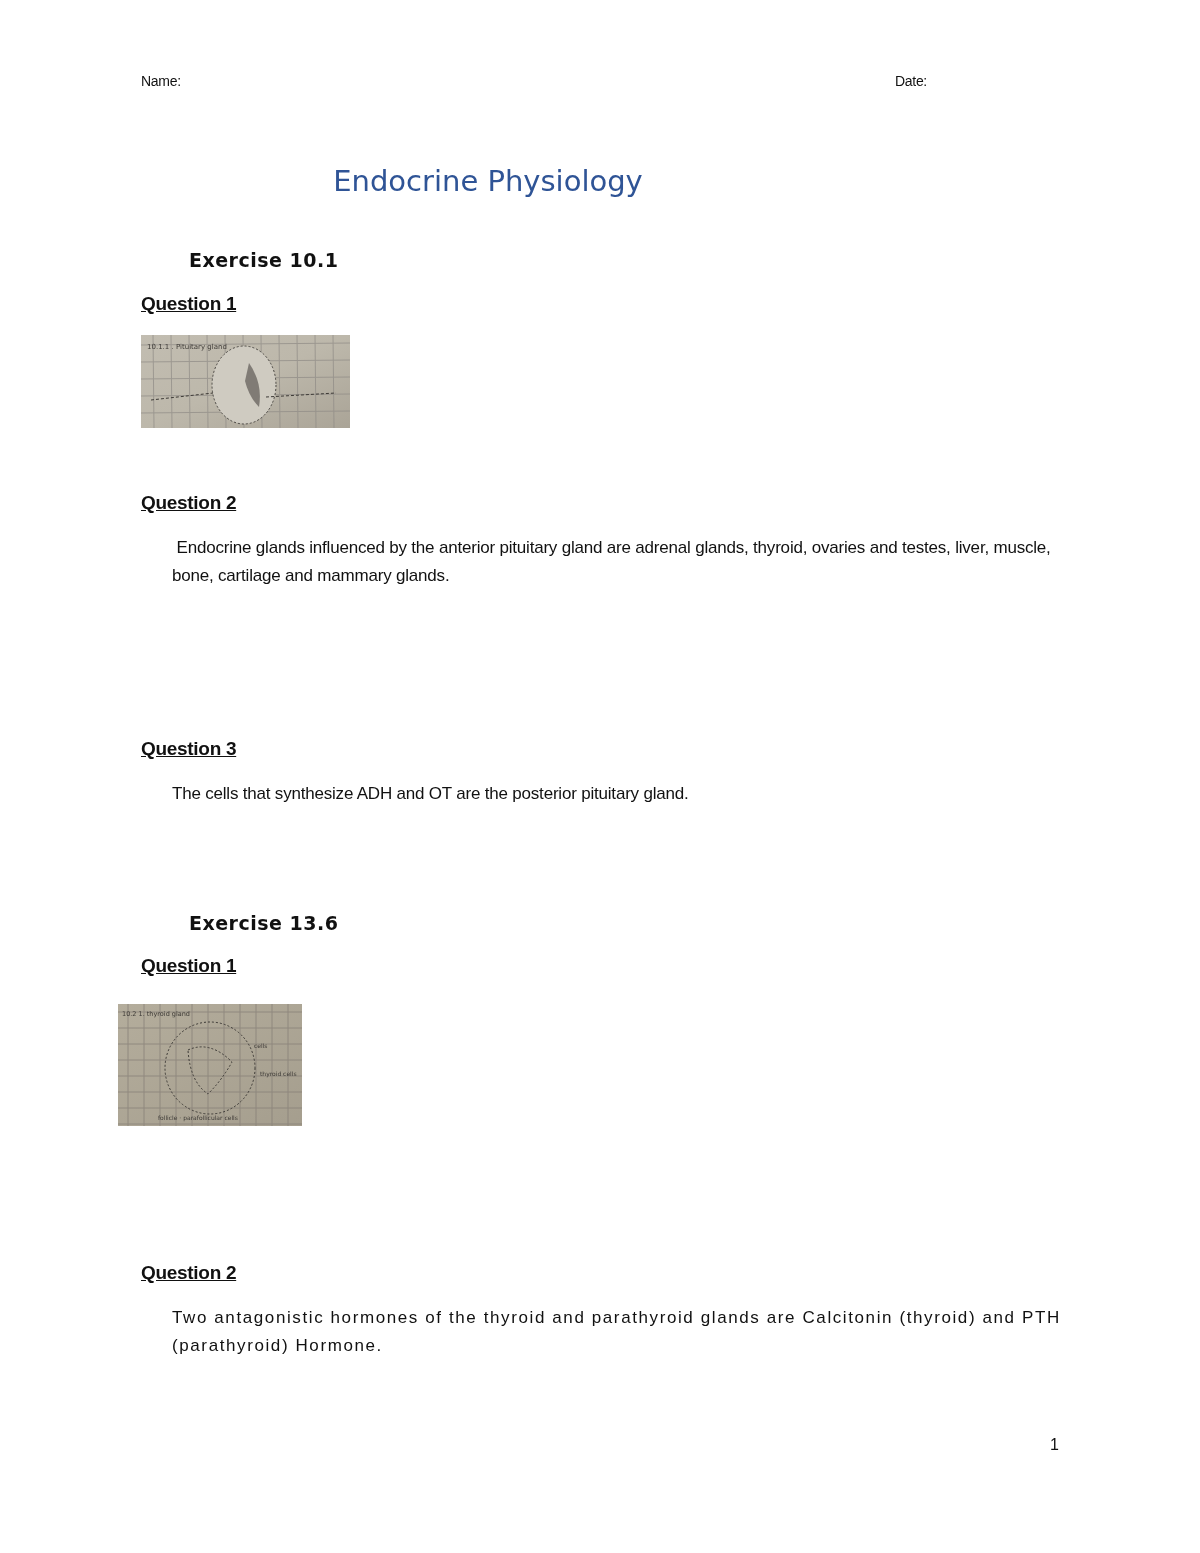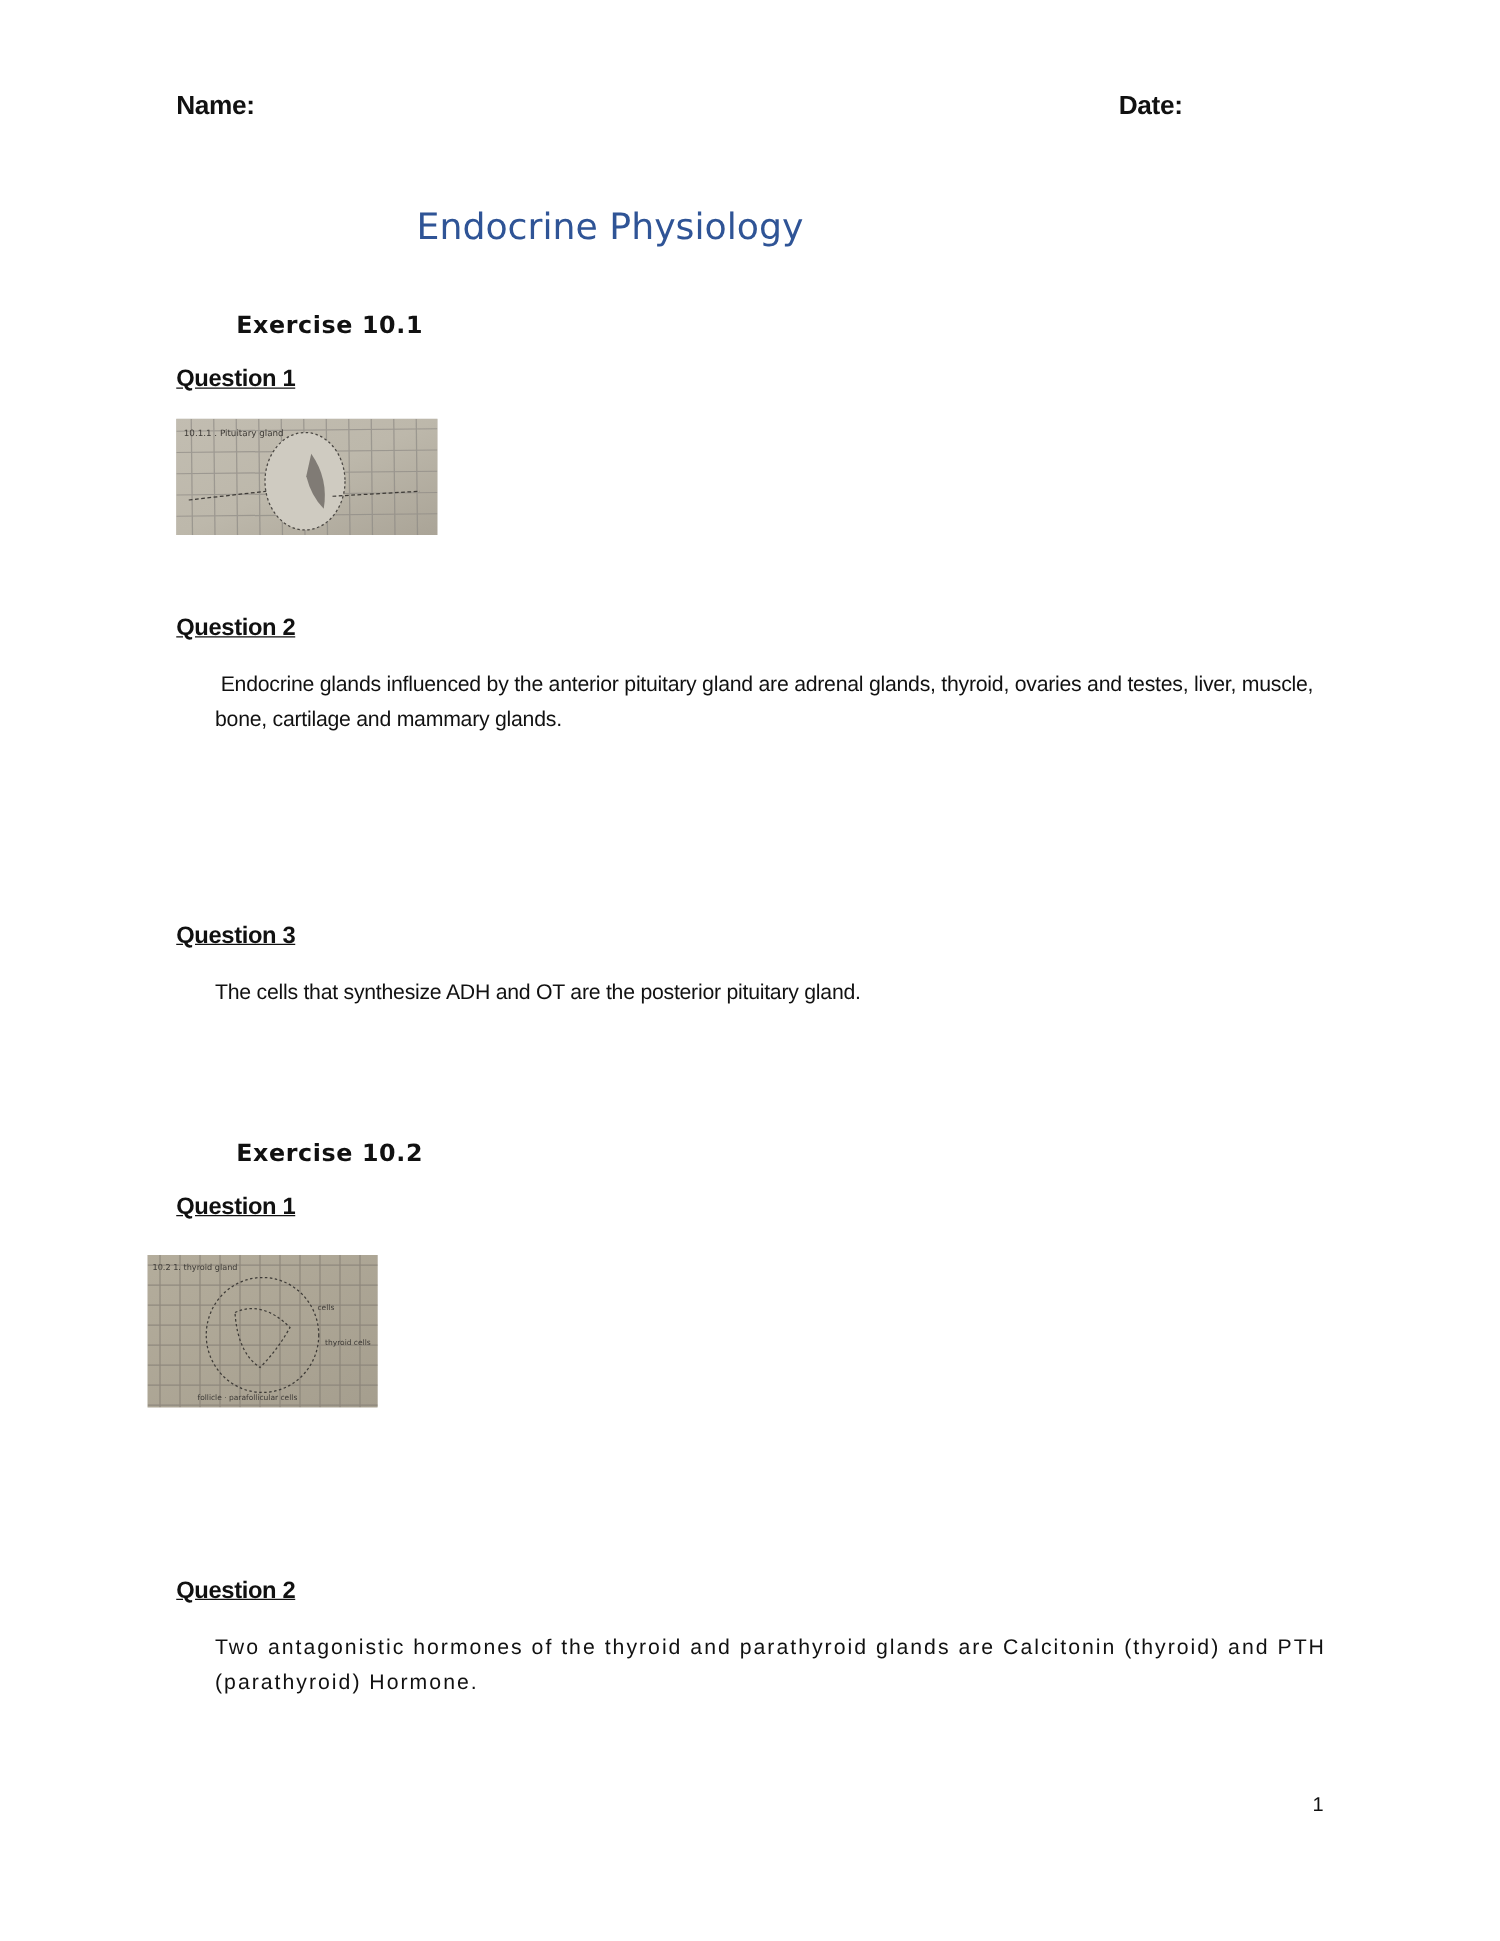--- a/index.html
+++ b/index.html
@@ -1,19 +1,19 @@
 <!DOCTYPE html>
 <html><head>
   <meta charset="utf-8">
   <style>
     html, body { margin: 0; padding: 0; background: #ffffff; }
     body { width: 1200px; height: 1553px; position: relative; overflow: hidden;
            font-family: "Liberation Sans", "DejaVu Sans", sans-serif; color: #111; }
     .abs { position: absolute; }
-    .hdr { font-weight: bold; font-size: 21px; letter-spacing: -0.3px; }
+    .hdr { font-weight: normal; font-size: 14px; letter-spacing: -0.3px; }
     .title { font-family: "DejaVu Sans", sans-serif; font-size: 29px; color: #2f5496;
              width: 976px; text-align: center; left: 0; top: 164px; }
     .exercise { font-family: "DejaVu Sans", sans-serif; font-weight: bold; font-size: 19px; letter-spacing: 0.5px; margin-left: 48px; }
     .question { font-weight: bold; font-size: 19px; text-decoration: underline; letter-spacing: -0.3px; }
     .body-text { font-size: 17px; line-height: 28px; letter-spacing: -0.2px; width: 900px; margin-left: 31px; }
     .spaced { letter-spacing: 1.6px; width: 940px; }
     .photo { background: #b9b4a8; overflow: hidden; }
     .page-num { font-size: 16px; }
   </style>
 </head>
@@ -64,21 +64,21 @@
       <text x="6" y="14" font-size="7" fill="#3d3a36" font-family="DejaVu Sans, sans-serif">10.1.1 . Pituitary gland</text>
     </svg>
   </div>
 
   <div class="abs question" style="left:141px; top:492px;">Question 2</div>
   <div class="abs body-text" style="left:141px; top:534px; white-space:pre-wrap;"> Endocrine glands influenced by the anterior pituitary gland are adrenal glands, thyroid, ovaries and testes, liver, muscle, bone, cartilage and mammary glands.</div>
 
   <div class="abs question" style="left:141px; top:738px;">Question 3</div>
   <div class="abs body-text" style="left:141px; top:780px;">The cells that synthesize ADH and OT are the posterior pituitary gland.</div>
 
-  <div class="abs exercise" style="left:141px; top:912px;">Exercise 10.2</div>
+  <div class="abs exercise" style="left:141px; top:912px;">Exercise 13.6</div>
   <div class="abs question" style="left:141px; top:955px;">Question 1</div>
 
   <div class="abs photo" style="left:118px; top:1004px; width:184px; height:122px;">
     <svg width="188" height="122" viewBox="0 0 188 122">
       <defs>
         <linearGradient id="g2" x1="0" y1="0" x2="1" y2="1">
           <stop offset="0" stop-color="#b4ad9c"></stop>
           <stop offset="1" stop-color="#a59e8e"></stop>
         </linearGradient>
       </defs>

